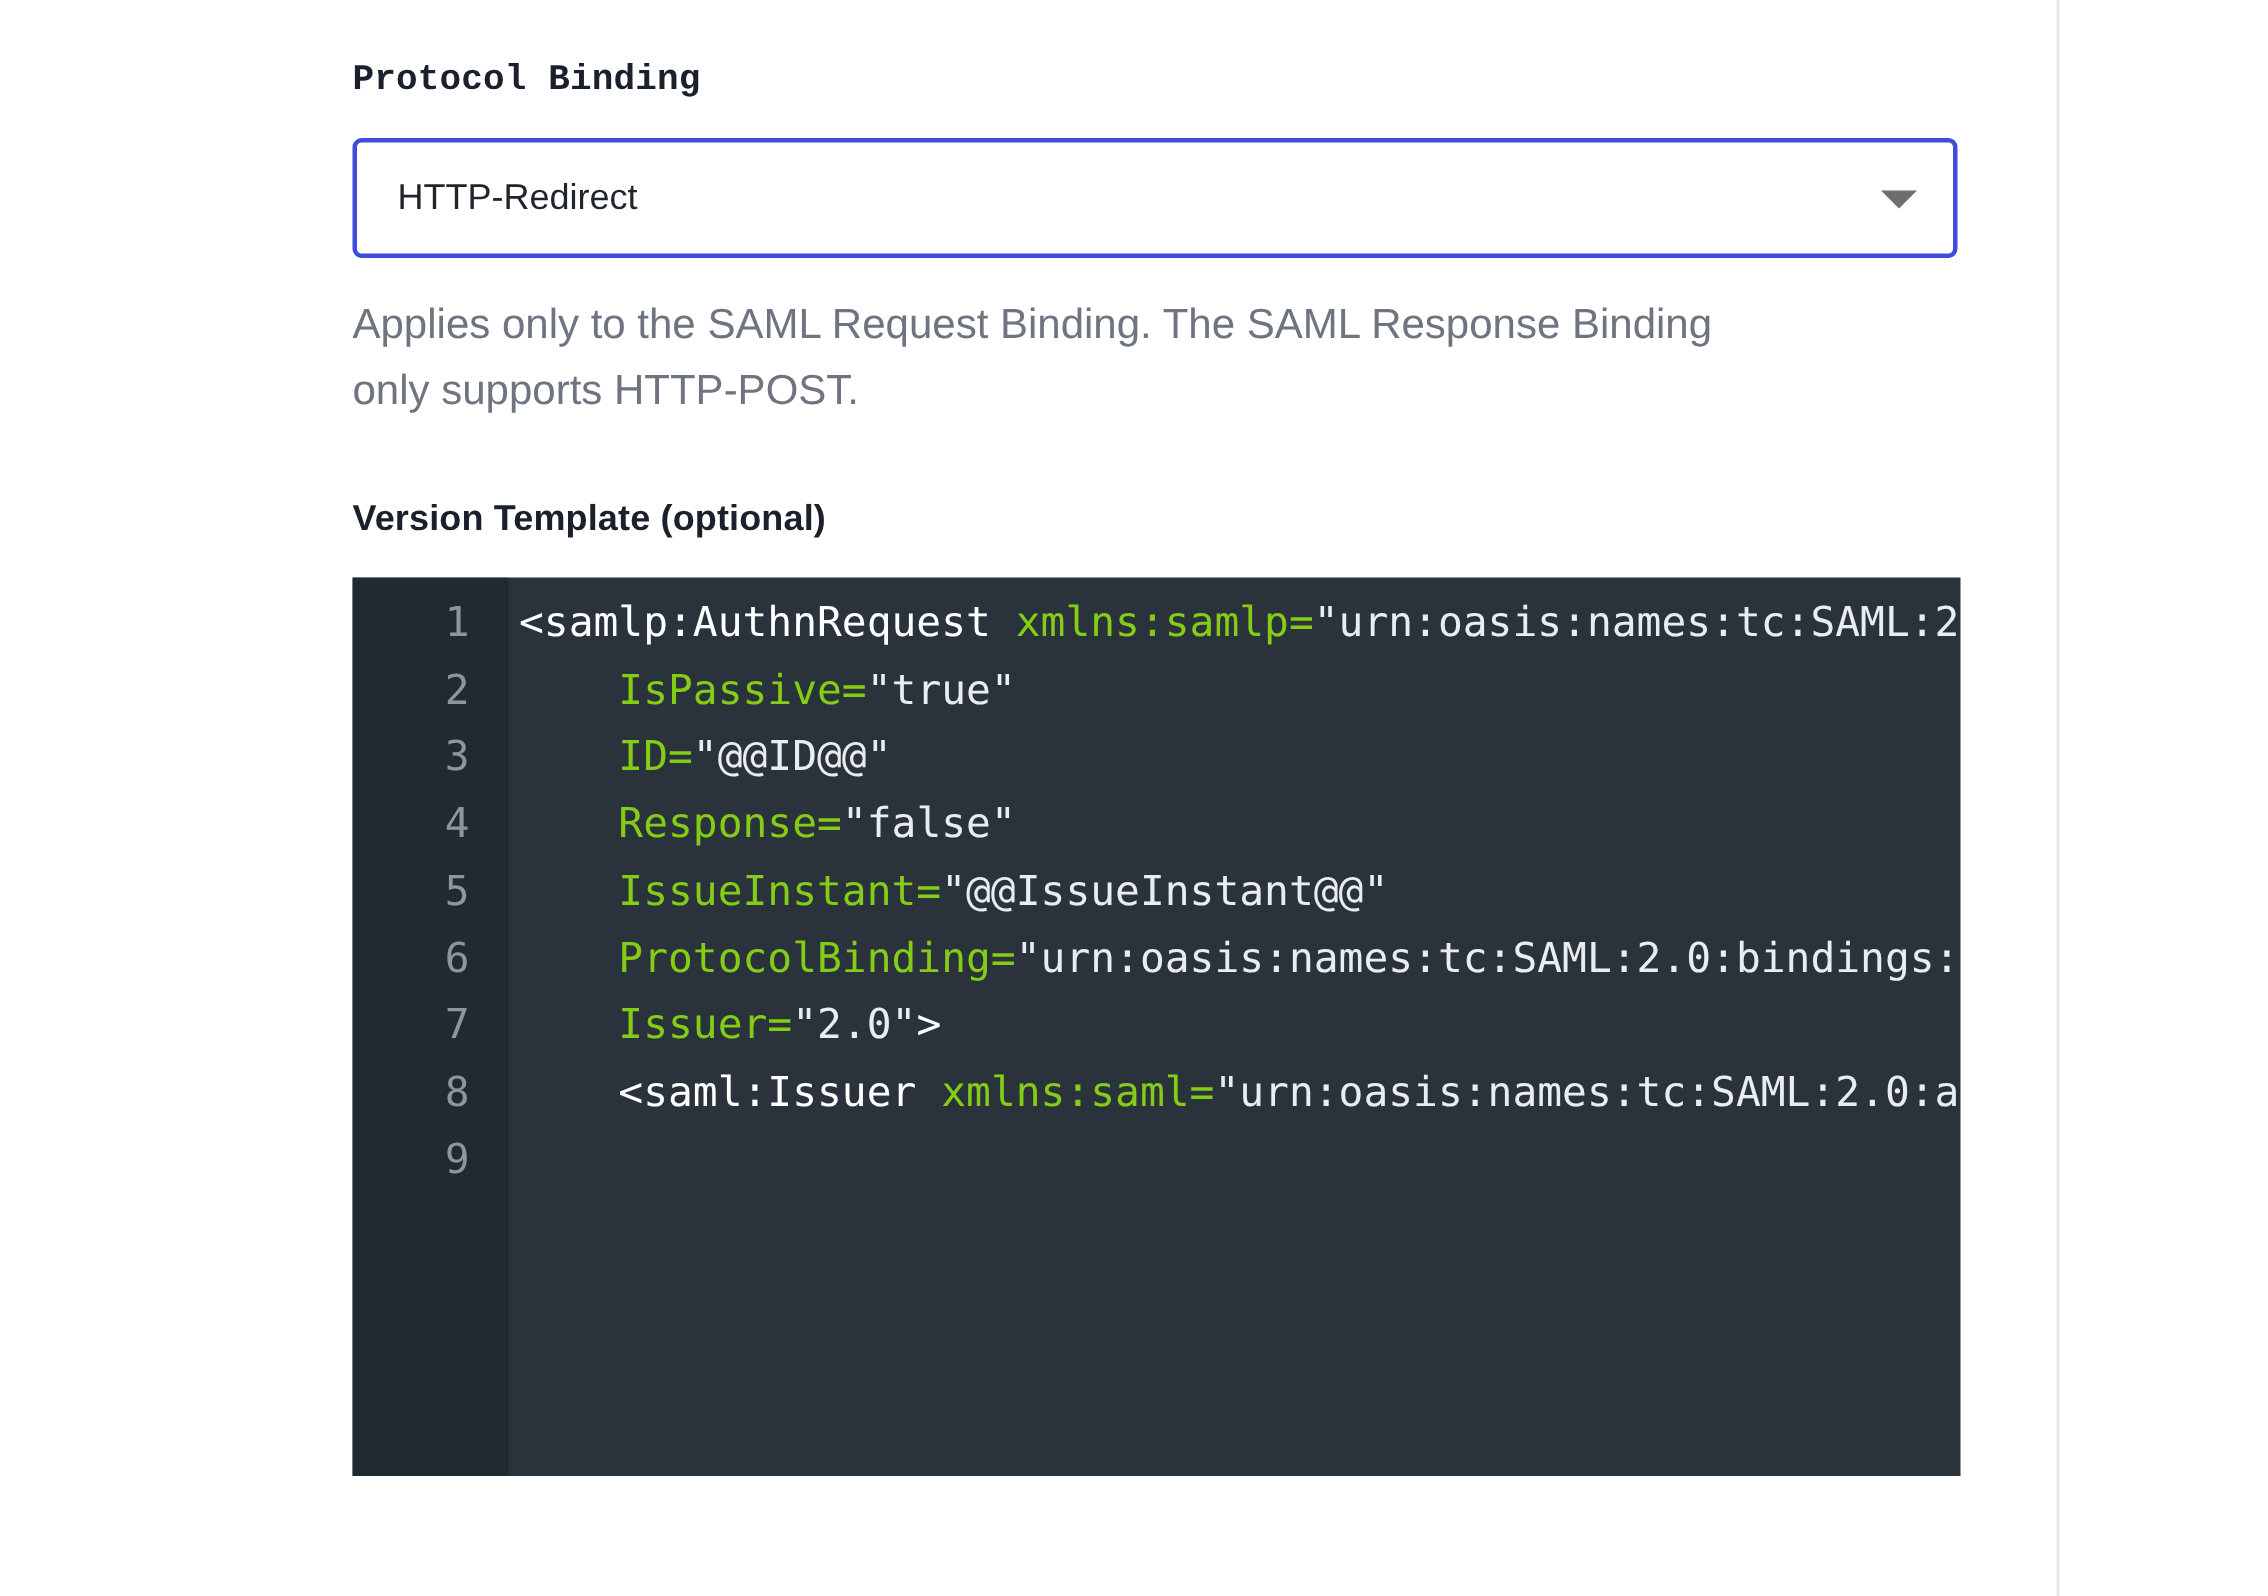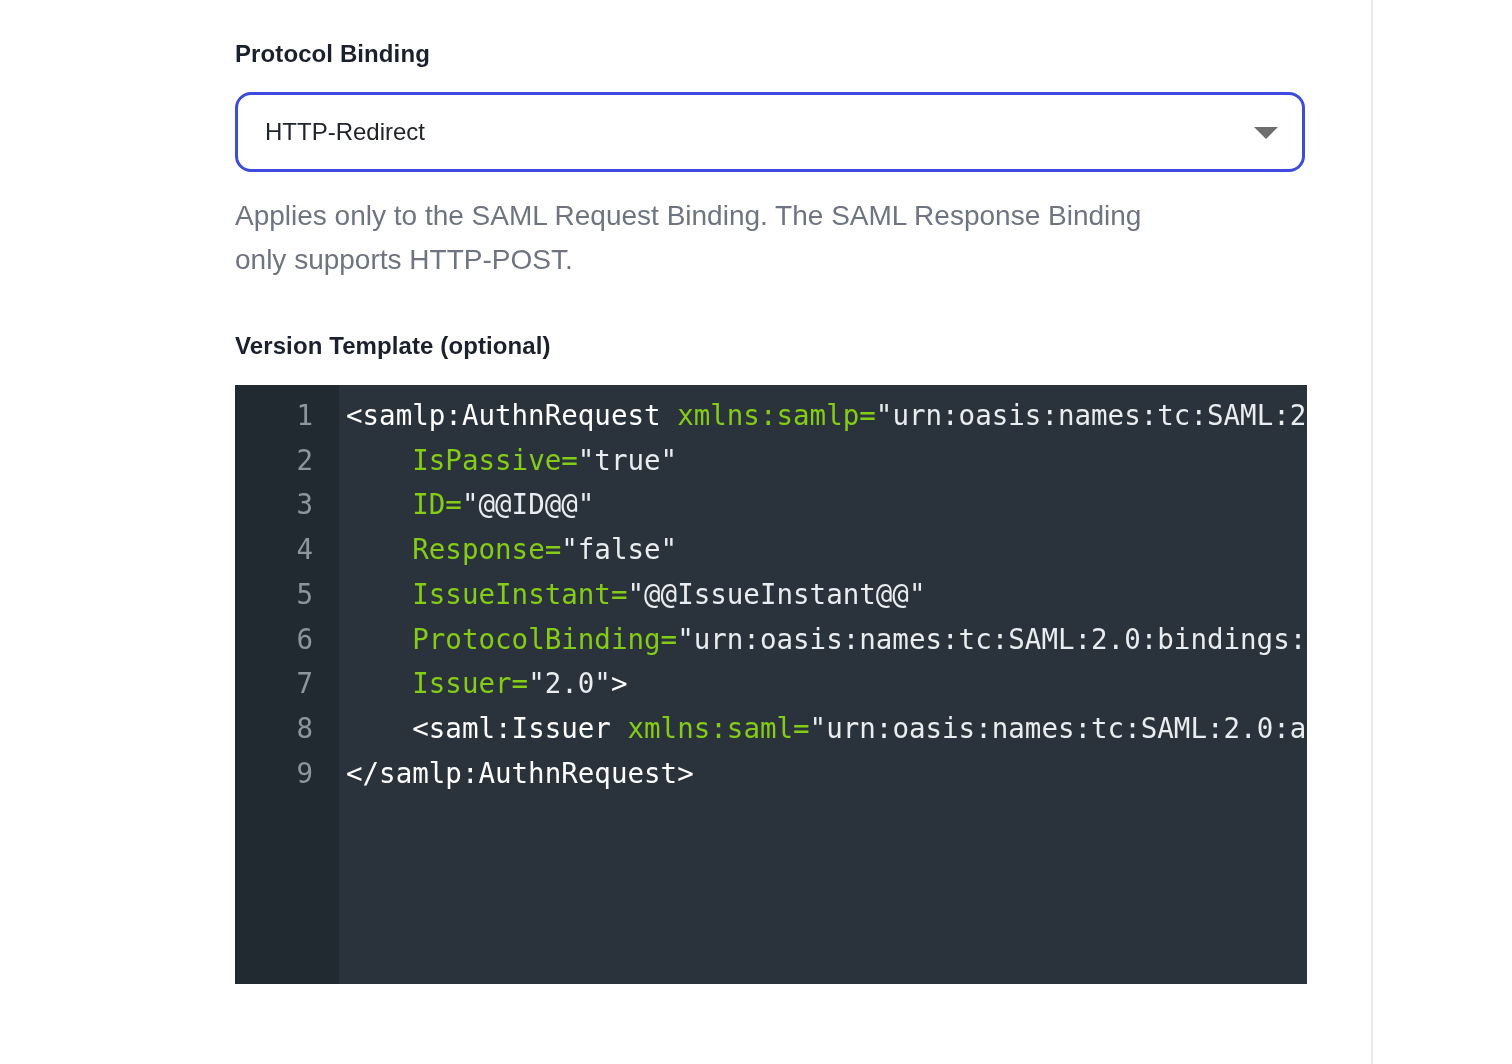--- a/index.html
+++ b/index.html
@@ -8,26 +8,26 @@
 
   .v-divider {
     position: absolute; left: 1371px; top: 0; width: 2px; height: 1064px;
     background: #e7e8ea;
   }
 
   .field-label {
     position: absolute; left: 235px;
     font-size: 24px; font-weight: 600; color: #1a202c; letter-spacing: 0.1px;
   }
-  #protocol-binding-label { top: 40px; }
+  #protocol-binding-label { top: 40px; font-family: Liberation Mono, monospace; }
   #request-template-label { top: 332px; }
 
   .select-box {
     position: absolute; left: 235px; top: 92px; width: 1070px; height: 80px;
-    background: #ffffff; border: 3px solid #3e4cdb; border-radius: 16px;
+    background: #ffffff; border: 3px solid #3e4cdb; border-radius: 6px;
     display: flex; align-items: center; cursor: pointer;
   }
   .select-value {
     padding-left: 27px; font-size: 24px; color: #20242c;
   }
   .select-caret {
     position: absolute; right: 24px; top: 50%; margin-top: -5px;
     width: 0; height: 0;
     border-left: 12px solid transparent;
     border-right: 12px solid transparent;
@@ -79,17 +79,17 @@
   <div class="gutter-bg"></div>
   <div class="code-lines" id="code-lines">
       <div class="code-row"><span class="ln">1</span><span class="code-text"><span class="tok-tag">&lt;samlp:AuthnRequest</span><span class="tok-sp"> </span><span class="tok-attr">xmlns:samlp=</span><span class="tok-val">"urn:oasis:names:tc:SAML:2.0:protocol"</span></span></div>
       <div class="code-row"><span class="ln">2</span><span class="code-text"><span class="tok-sp">    </span><span class="tok-attr">IsPassive=</span><span class="tok-val">"true"</span></span></div>
       <div class="code-row"><span class="ln">3</span><span class="code-text"><span class="tok-sp">    </span><span class="tok-attr">ID=</span><span class="tok-val">"@@ID@@"</span></span></div>
       <div class="code-row"><span class="ln">4</span><span class="code-text"><span class="tok-sp">    </span><span class="tok-attr">Response=</span><span class="tok-val">"false"</span></span></div>
       <div class="code-row"><span class="ln">5</span><span class="code-text"><span class="tok-sp">    </span><span class="tok-attr">IssueInstant=</span><span class="tok-val">"@@IssueInstant@@"</span></span></div>
       <div class="code-row"><span class="ln">6</span><span class="code-text"><span class="tok-sp">    </span><span class="tok-attr">ProtocolBinding=</span><span class="tok-val">"urn:oasis:names:tc:SAML:2.0:bindings:HTTP-POST"</span></span></div>
       <div class="code-row"><span class="ln">7</span><span class="code-text"><span class="tok-sp">    </span><span class="tok-attr">Issuer=</span><span class="tok-val">"2.0"</span><span class="tok-tag">&gt;</span></span></div>
       <div class="code-row"><span class="ln">8</span><span class="code-text"><span class="tok-sp">    </span><span class="tok-tag">&lt;saml:Issuer</span><span class="tok-sp"> </span><span class="tok-attr">xmlns:saml=</span><span class="tok-val">"urn:oasis:names:tc:SAML:2.0:assertion"</span></span></div>
-      <div class="code-row"><span class="ln">9</span><span class="code-text"><span class="tok-tag">&lt;/samlp:AuthnRequest&gt;</span></span></div>
+      <div class="code-row"><span class="ln">9</span></div>
     </div>
 </div>
 
 <div class="v-divider"></div>
 
 </body></html>

